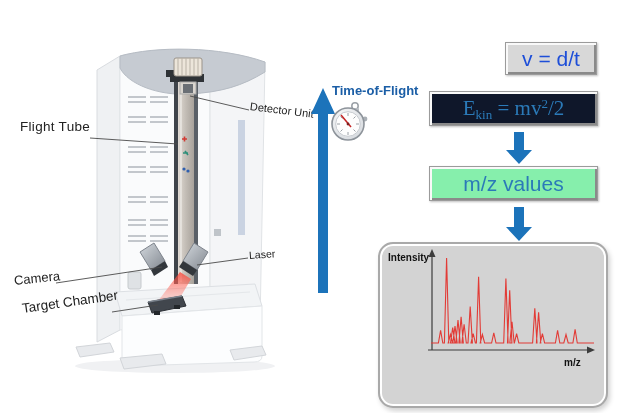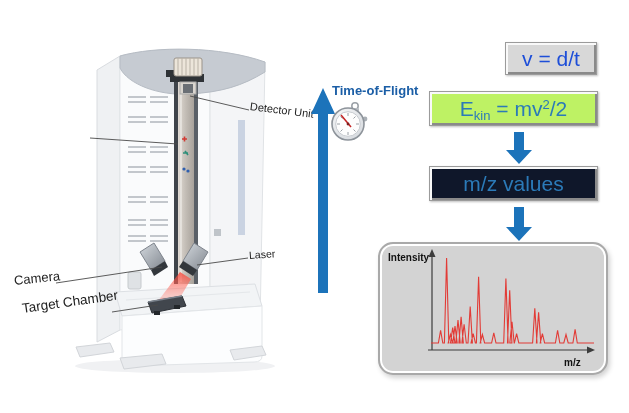--- a/index.html
+++ b/index.html
@@ -24,21 +24,21 @@
     box-shadow:inset 2px 2px 0 #f9f9f9, inset -2px -2px 0 #8a8a8a, 1px 1px 2px rgba(0,0,0,.25);
     font-size:21px;line-height:1;
   }
   .fbox sub{font-size:13px;line-height:0;vertical-align:-4px;}
   .fbox sup{font-size:13px;line-height:0;vertical-align:7px;}
   .box-v{left:505px;top:42px;width:90px;height:31px;}
   .box-ekin{left:429px;top:91px;width:167px;height:33px;}
   .box-mz{left:429px;top:166px;width:167px;height:33px;}
   
   .spectrum-panel{
-    left:378px;top:242px;width:230px;height:133px;border-radius:15px;
+    left:378px;top:242px;width:230px;height:166px;border-radius:15px;
     border:2px solid #a9a9a9;box-shadow:inset 0 0 0 2px #ffffff, 2px 3px 5px rgba(0,0,0,.18);
     box-sizing:border-box;
   }
   .caption{
     left:240px;top:381px;font-size:12.5px;font-weight:bold;color:#111;letter-spacing:.3px;
   }
   svg text{font-family:"Liberation Sans","DejaVu Sans",sans-serif;}
 </style>
 </head>
 <body>
@@ -142,20 +142,21 @@
   <svg class="abs" style="left:0;top:0;" width="629" height="413" viewBox="0 0 629 413">
     <g stroke="#4a4a4a" stroke-width="0.9">
       <line x1="90" y1="138" x2="178" y2="144"></line>
       <line x1="190" y1="96" x2="249" y2="110"></line>
       <line x1="56" y1="283" x2="162" y2="267"></line>
       <line x1="197" y1="265" x2="248" y2="258"></line>
       <line x1="112" y1="312" x2="158" y2="305"></line>
     </g>
   </svg>
 
+  <span class="callout lbl-flight">Flight Tube</span>
   <span class="callout lbl-detector">Detector Unit</span>
   <span class="callout lbl-camera">Camera</span>
   <span class="callout lbl-laser">Laser</span>
   <span class="callout lbl-target">Target Chamber</span>
 
   <svg class="abs" style="left:300px;top:80px;" width="44" height="220" viewBox="0 0 44 220">
     <polygon points="23,8 35,34 28,34 28,213 18,213 18,34 11,34" fill="#1c73ba"></polygon>
   </svg>
 
   <span class="abs tof-label" style="color:#1b5ea6;">Time-of-Flight</span>
@@ -176,25 +177,25 @@
         <line x1="14.5" y1="30.5" x2="12.5" y2="32.5"></line>
     </g>
     <line x1="23" y1="28" x2="13" y2="16" stroke="#c32222" stroke-width="1.5"></line>
     <circle cx="20" cy="25" r="1.4" fill="#7e1d1d"></circle>
   </svg>
 
   <div class="fbox box-v" style="background:#d8d8d8;color:#1d4ed8;">
     <span>v = d/t</span>
   </div>
 
-  <div class="fbox box-ekin" style="background:#bef264;color:#2b7ab8;">
+  <div class="fbox box-ekin" style="background:#0f172a;color:#2b7ab8;font-family:Liberation Serif, serif;">
     <span><span>E</span><sub>kin</sub><span> = mv</span><sup>2</sup><span>/2</span></span>
   </div>
 
-  <div class="fbox box-mz" style="background:#0f172a;color:#2b7ab8;">
+  <div class="fbox box-mz" style="background:#86efac;color:#2b7ab8;">
     <span>m/z values</span>
   </div>
 
   <svg class="abs" style="left:504px;top:131px;" width="30" height="34" viewBox="0 0 30 34">
     <polygon points="10,1 20,1 20,19 28,19 15,33 2,19 10,19" fill="#1c73ba"></polygon>
   </svg>
   <svg class="abs" style="left:504px;top:206px;" width="30" height="36" viewBox="0 0 30 36">
     <polygon points="10,1 20,1 20,21 28,21 15,35 2,21 10,21" fill="#1c73ba"></polygon>
   </svg>
 

